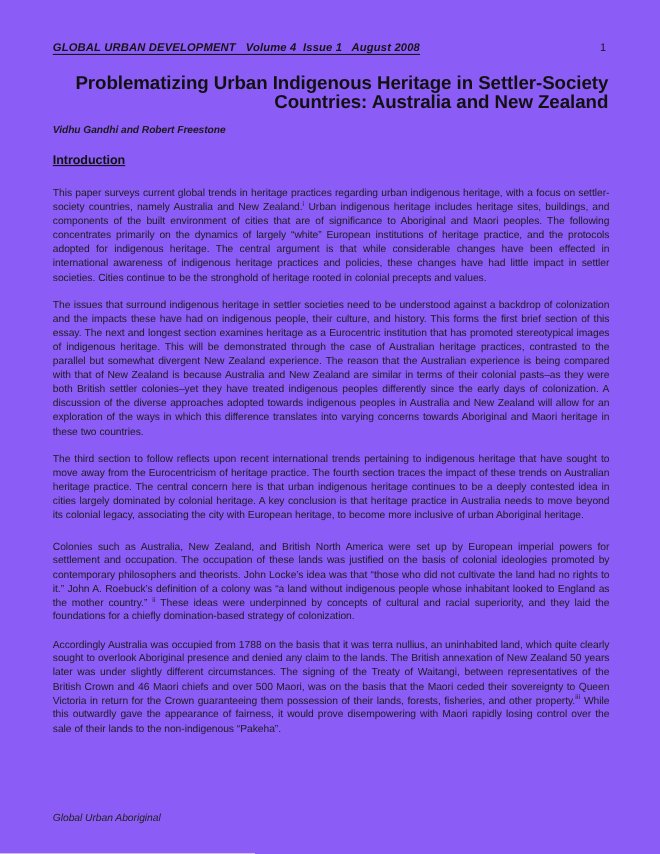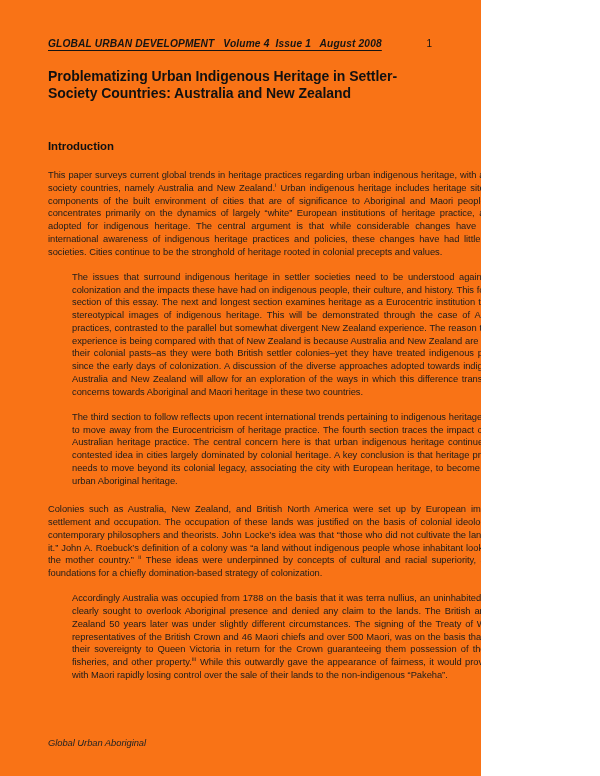--- a/index.html
+++ b/index.html
@@ -9,23 +9,23 @@
   }
   body {
     width: 600px;
     height: 776px;
     font-family: "Liberation Sans", sans-serif;
     color: #1a1a1a;
     -webkit-font-smoothing: antialiased;
   }
   .page {
     position: relative;
-    width: 481px;
+    width: 600px;
     height: 776px;
-    background: #f97316;
+    background: #8b5cf6;
     box-sizing: border-box;
     padding: 0;
     overflow: hidden;
   }
 
   
   .running-header {
     position: absolute;
     left: 48px;
     right: 47px;
@@ -51,25 +51,26 @@
     color: #141414;
     padding-right: 2px;
   }
 
   
   .article-title {
     position: absolute;
     left: 48px;
     right: 47px;
     top: 68px;
-    font-size: 14px;
+    font-size: 17px;
     font-weight: bold;
     line-height: 16.5px;
     letter-spacing: -0.05px;
     color: #111111;
+    text-align: right;
   }
   .authors {
     position: absolute;
     left: 48px;
     right: 47px;
     top: 113px;
     font-size: 9.3px;
     font-style: italic;
     font-weight: bold;
     letter-spacing: -0.05px;
@@ -84,35 +85,35 @@
     width: 506px;
   }
   h2.section-heading {
     margin: 0;
     font-size: 11.4px;
     font-weight: bold;
     letter-spacing: -0.05px;
     line-height: 14px;
     color: #111111;
   }
-  .sec-intro { margin-top: 0; }
+  .sec-intro { margin-top: 0; text-decoration: underline; }
   .sec-settler { margin-top: 19px; }
 
   p.body-paragraph {
     margin: 0;
     font-size: 9.35px;
     line-height: 12.75px;
     text-align: justify;
     text-justify: inter-word;
     letter-spacing: -0.04px;
     color: #1c1c1c;
     word-spacing: 0.1px;
   }
   p.gap-after-heading { margin-top: 16px; }
-  p.gap-para { margin-top: 12.5px; margin-left: 24px; }
+  p.gap-para { margin-top: 12.5px; }
 
   .italic { }
   sup.fn {
     font-size: 6.2px;
     vertical-align: super;
     line-height: 0;
     font-style: normal;
     letter-spacing: 0.2px;
   }
 
@@ -132,20 +133,21 @@
 
 <div class="page">
 
   <div class="running-header">
     <span class="journal-line">GLOBAL URBAN DEVELOPMENT   Volume 4  Issue 1   August 2008</span>
     <span class="page-number">1</span>
   </div>
 
   <div class="article-title">Problematizing Urban Indigenous Heritage in Settler-Society Countries: Australia and New Zealand</div>
 
+  <div class="authors">Vidhu Gandhi and Robert Freestone</div>
 
   <div class="column">
 
     <h2 class="section-heading sec-intro">Introduction</h2>
 
     <p class="body-paragraph gap-after-heading"><span>This paper surveys current global trends in heritage practices regarding urban indigenous heritage, with a focus on settler-society countries, namely Australia and New Zealand.</span><sup class="fn">i</sup><span>  Urban indigenous heritage includes heritage sites, buildings, and components of the built environment of cities that are of significance to Aboriginal and Maori peoples. The following concentrates primarily on the dynamics of largely “white” European institutions of heritage practice, and the protocols adopted for indigenous heritage. The central argument is that while considerable changes have been effected in international awareness of indigenous heritage practices and policies, these changes have had little impact in settler societies. Cities continue to be the stronghold of heritage rooted in colonial precepts and values.</span></p>
 
     <p class="body-paragraph gap-para">The issues that surround indigenous heritage in settler societies need to be understood against a backdrop of colonization and the impacts these have had on indigenous people, their culture, and history. This forms the first brief section of this essay. The next and longest section examines heritage as a Eurocentric institution that has promoted stereotypical images of indigenous heritage. This will be demonstrated through the case of Australian heritage practices, contrasted to the parallel but somewhat divergent New Zealand experience. The reason that the Australian experience is being compared with that of New Zealand is because Australia and New Zealand are similar in terms of their colonial pasts–as they were both British settler colonies–yet they have treated indigenous peoples differently since the early days of colonization. A discussion of the diverse approaches adopted towards indigenous peoples in Australia and New Zealand will allow for an exploration of the ways in which this difference translates into varying concerns towards Aboriginal and Maori heritage in these two countries.</p>
 
     <p class="body-paragraph gap-para">The third section to follow reflects upon recent international trends pertaining to indigenous heritage that have sought to move away from the Eurocentricism of heritage practice. The fourth section traces the impact of these trends on Australian heritage practice. The central concern here is that urban indigenous heritage continues to be a deeply contested idea in cities largely dominated by colonial heritage. A key conclusion is that heritage practice in Australia needs to move beyond its colonial legacy, associating the city with European heritage, to become more inclusive of urban Aboriginal heritage.</p>

